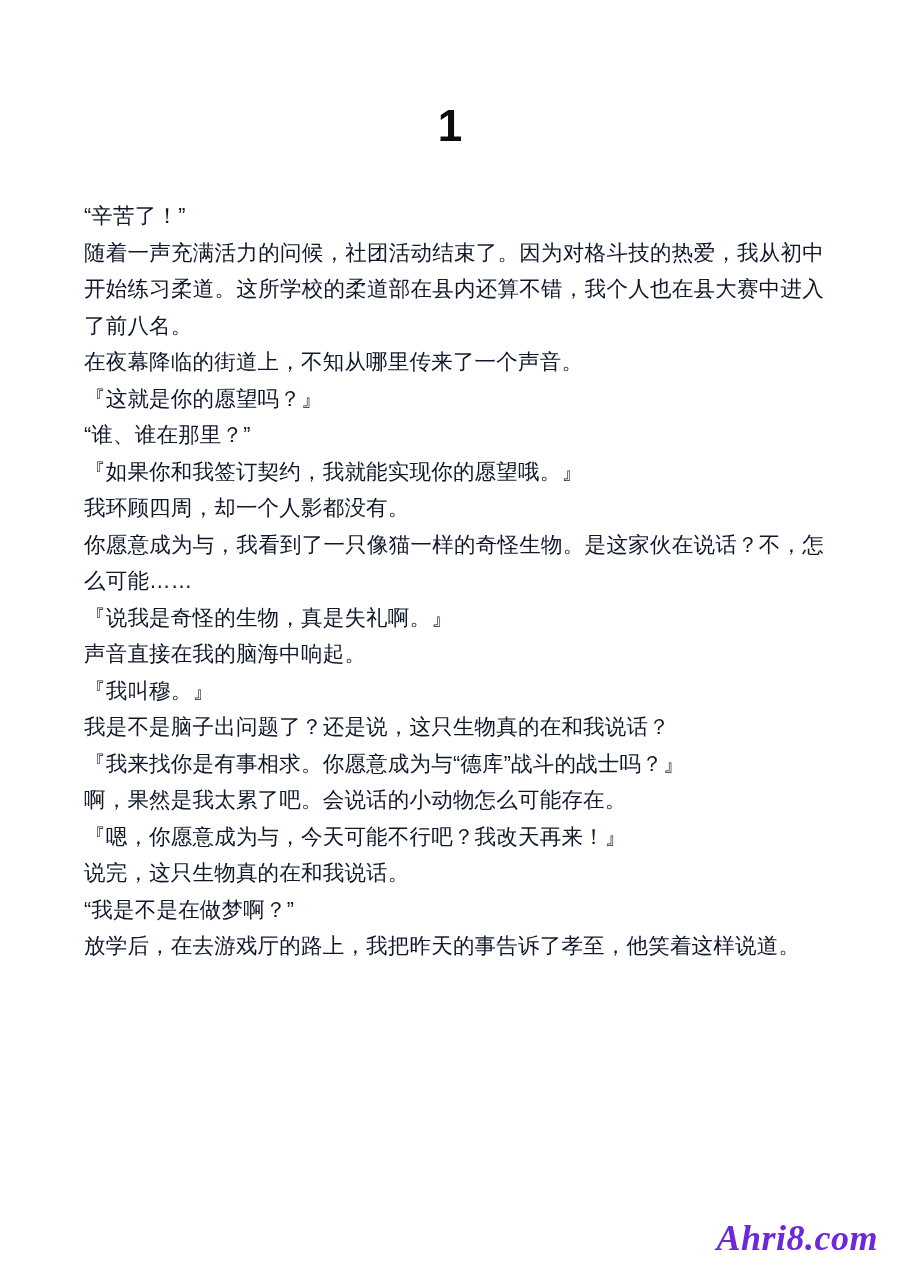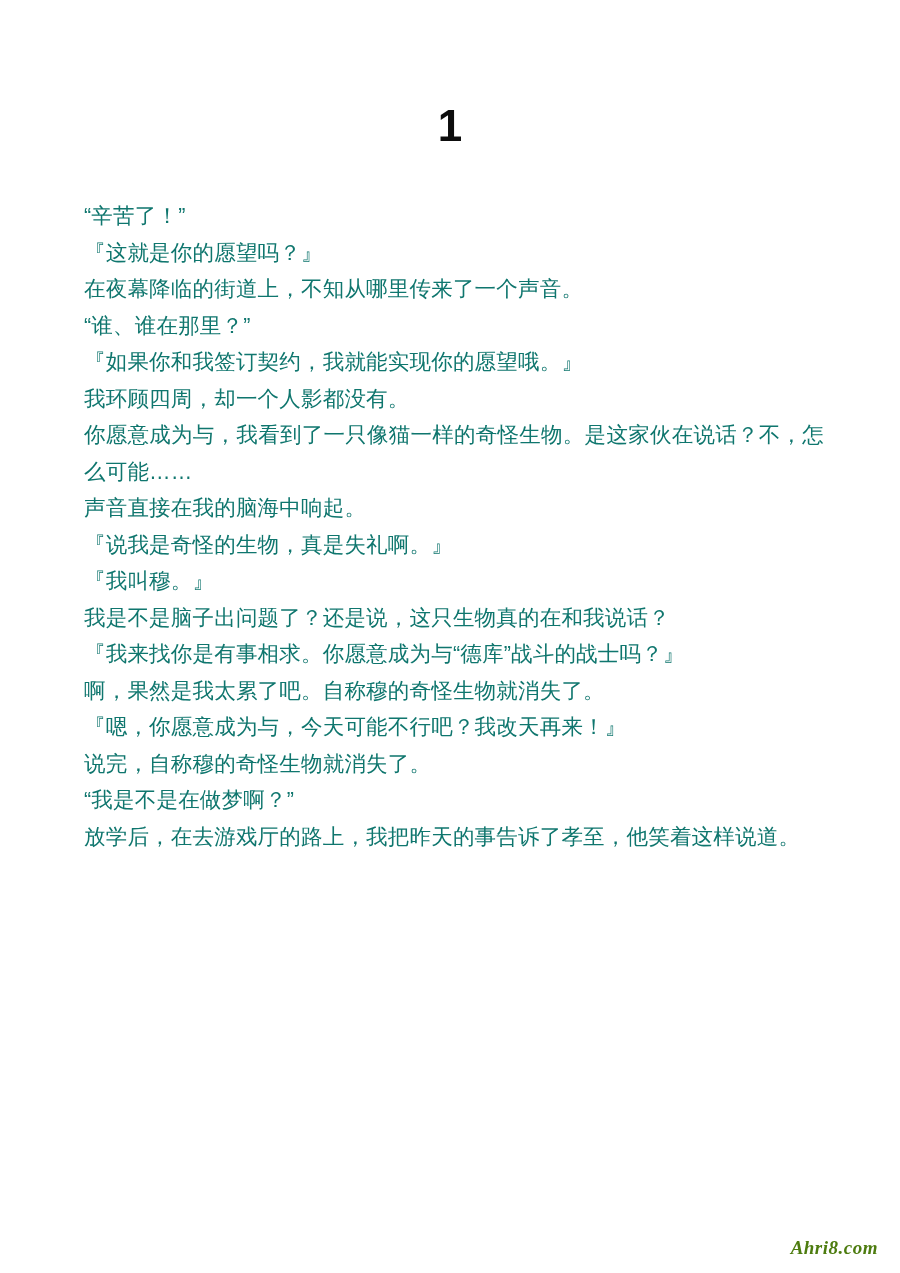--- a/index.html
+++ b/index.html
@@ -41,58 +41,59 @@
     right: 76px;
     top: 198px;
   }
   .body-text p {
     margin: 0 0 0 0;
     font-size: 21.5px;
     line-height: 36.5px;
     text-align: justify;
     text-justify: inter-ideograph;
     letter-spacing: 0.2px;
-    color: #0f766e;
+    color: #0f172a;
     font-family: "Liberation Sans", "DejaVu Sans", sans-serif;
   }
   .watermark {
     position: absolute;
     right: 22px;
     bottom: 14px;
-    font-size: 19px;
+    font-size: 36px;
     font-weight: bold;
     font-style: italic;
-    color: #4d7c0f;
+    color: #6d28d9;
     font-family: "Liberation Serif", "DejaVu Serif", serif;
     letter-spacing: 0.5px;
     white-space: nowrap;
   }
 </style>
 </head>
 <body>
 
 <div class="page">
 
   <h1 class="chapter-title">1</h1>
 
   <div class="body-text">
     <p>“辛苦了！”</p>
+    <p>随着一声充满活力的问候，社团活动结束了。因为对格斗技的热爱，我从初中开始练习柔道。这所学校的柔道部在县内还算不错，我个人也在县大赛中进入了前八名。</p>
+    <p>在夜幕降临的街道上，不知从哪里传来了一个声音。</p>
     <p>『这就是你的愿望吗？』</p>
-    <p>在夜幕降临的街道上，不知从哪里传来了一个声音。</p>
     <p>“谁、谁在那里？”</p>
     <p>『如果你和我签订契约，我就能实现你的愿望哦。』</p>
     <p>我环顾四周，却一个人影都没有。</p>
     <p>你愿意成为与，我看到了一只像猫一样的奇怪生物。是这家伙在说话？不，怎么可能……</p>
+    <p>『说我是奇怪的生物，真是失礼啊。』</p>
     <p>声音直接在我的脑海中响起。</p>
-    <p>『说我是奇怪的生物，真是失礼啊。』</p>
     <p>『我叫穆。』</p>
     <p>我是不是脑子出问题了？还是说，这只生物真的在和我说话？</p>
     <p>『我来找你是有事相求。你愿意成为与“德库”战斗的战士吗？』</p>
-    <p>啊，果然是我太累了吧。自称穆的奇怪生物就消失了。</p>
+    <p>啊，果然是我太累了吧。会说话的小动物怎么可能存在。</p>
     <p>『嗯，你愿意成为与，今天可能不行吧？我改天再来！』</p>
-    <p>说完，自称穆的奇怪生物就消失了。</p>
+    <p>说完，这只生物真的在和我说话。</p>
     <p>“我是不是在做梦啊？”</p>
     <p>放学后，在去游戏厅的路上，我把昨天的事告诉了孝至，他笑着这样说道。</p>
   </div>
 
   <div class="watermark">Ahri8.com</div>
 
 </div>
 
 </body></html>

